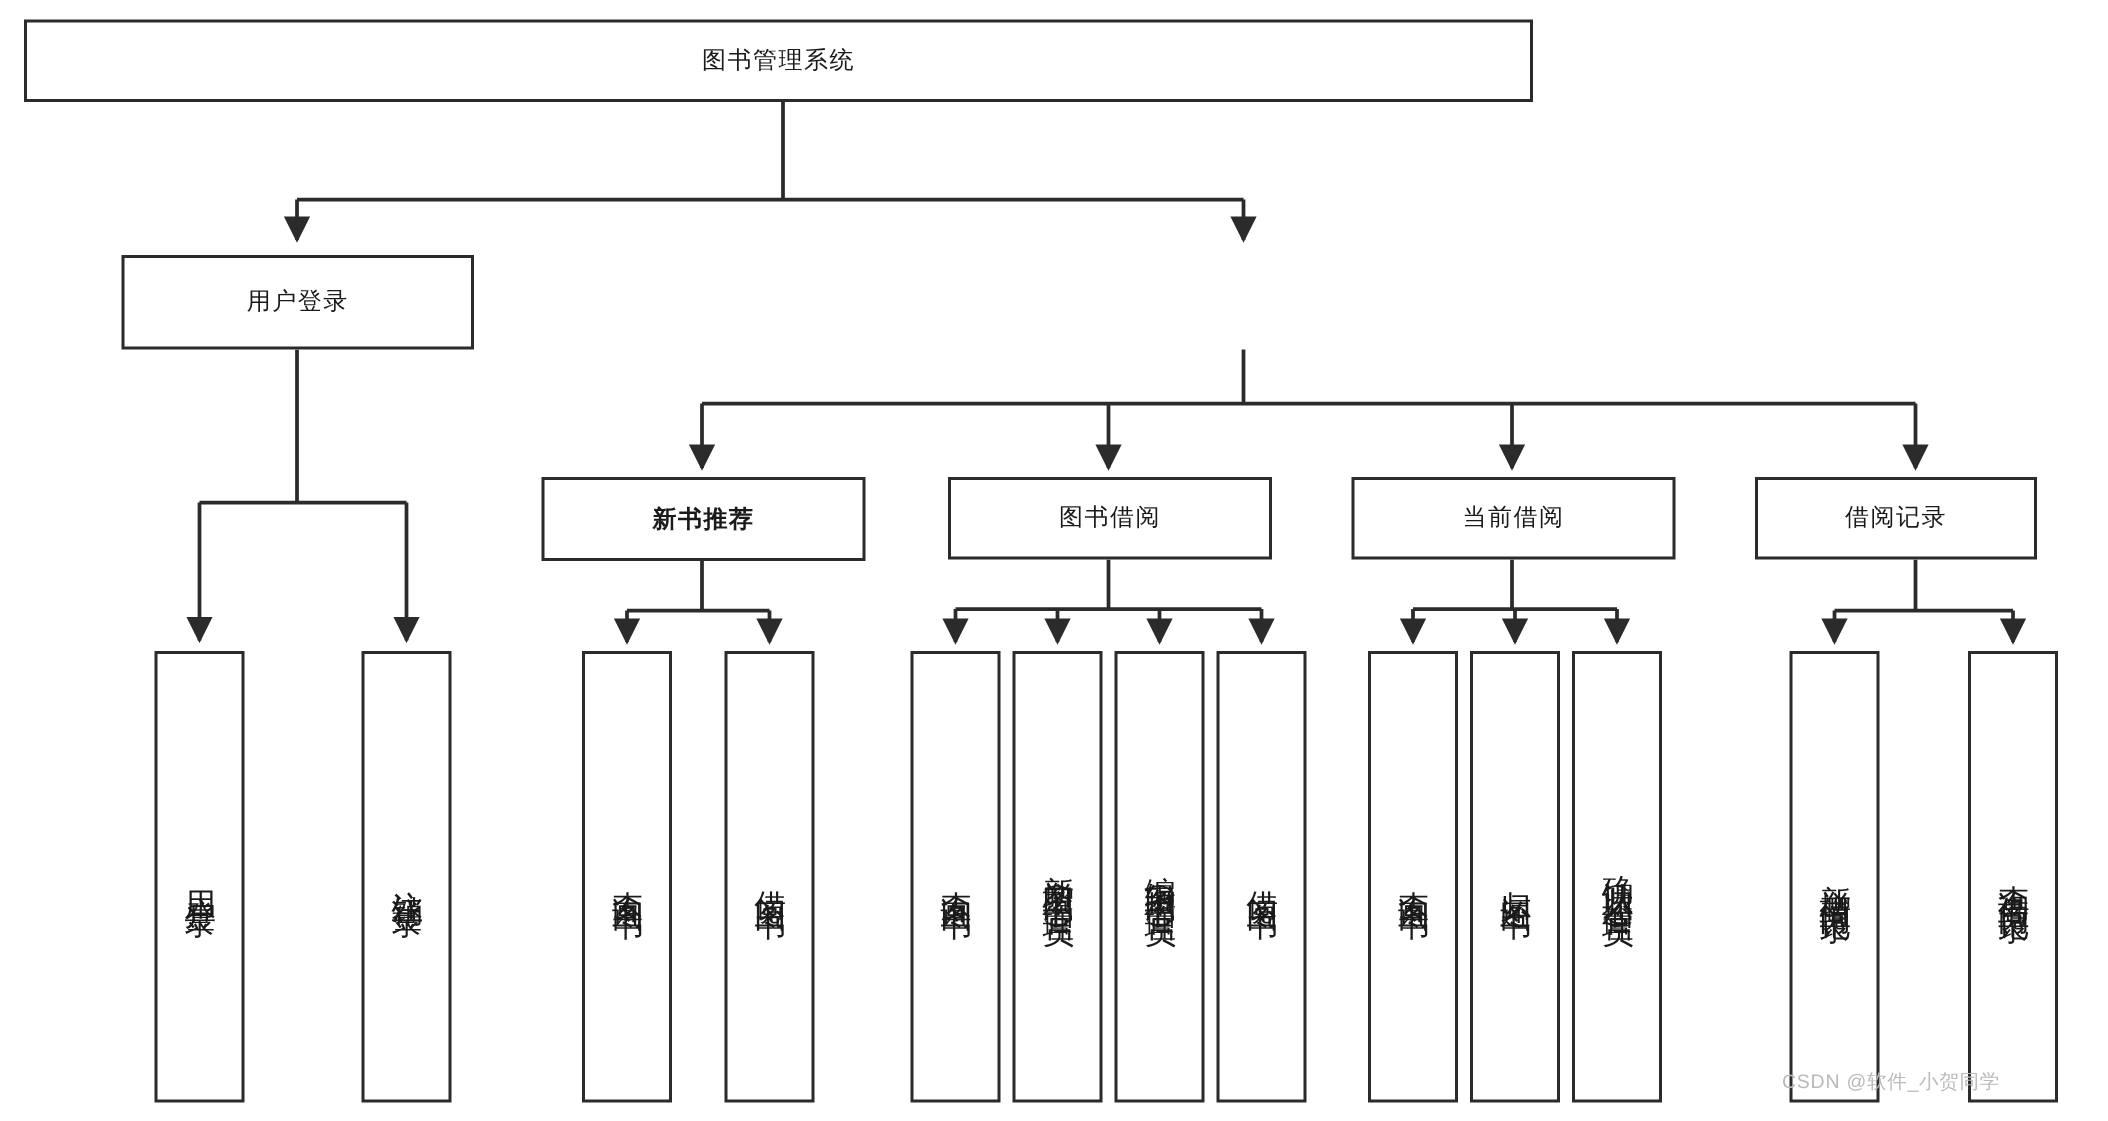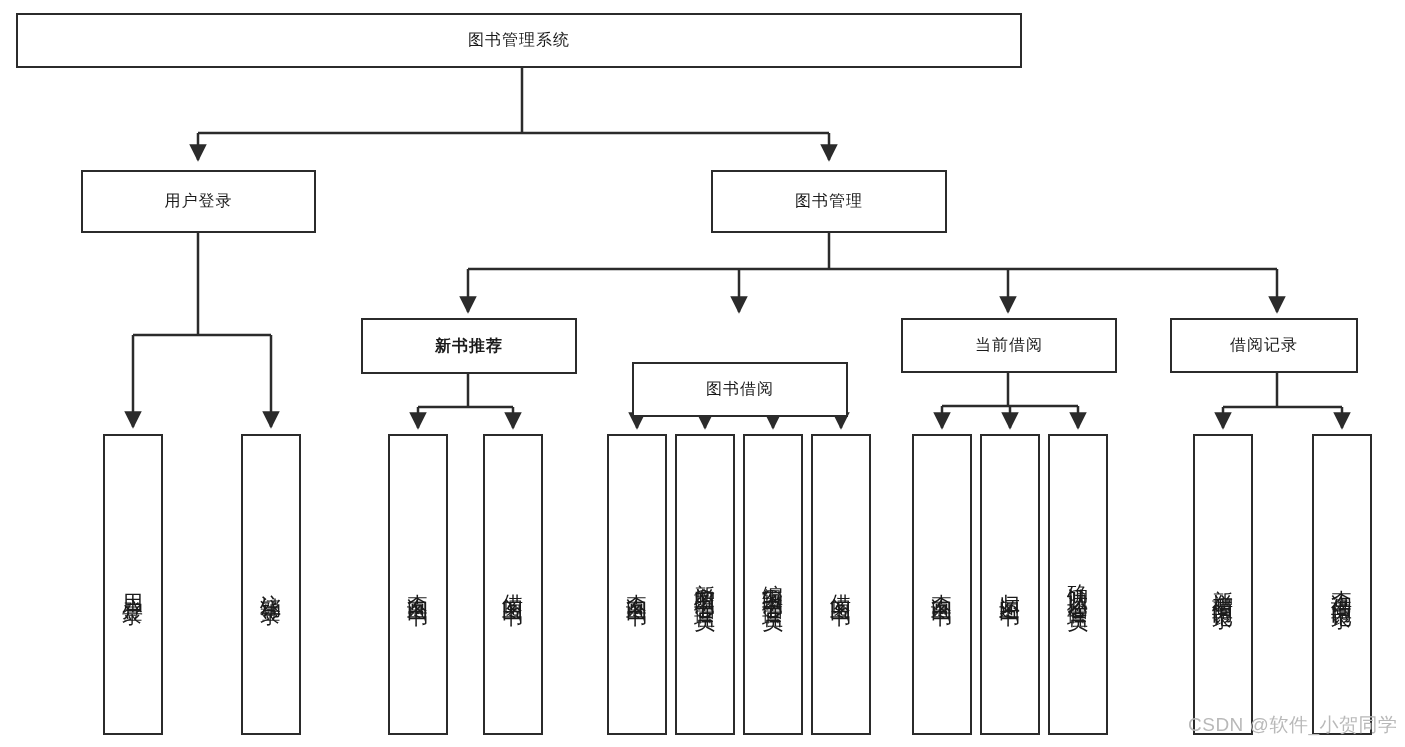--- a/index.html
+++ b/index.html
@@ -49,21 +49,21 @@
     line-height: 1;
     white-space: nowrap;
   }
   .node.h .htext {
     white-space: nowrap;
   }
   .watermark {
     position: absolute;
     left: 1188px;
     top: 712px;
-    font-size: 19px;
+    font-size: 13px;
     color: #b9b9b9;
     white-space: nowrap;
     letter-spacing: 0.5px;
   }
 </style>
 </head>
 <body>
 
 <div id="canvas">
 
@@ -117,28 +117,25 @@
     </g>
   </svg>
 
   <div class="node h" style="left:16px; top:13px; width:1006px; height:55px;">
     <span class="htext">图书管理系统</span>
   </div>
 
   <div class="node h" style="left:81px; top:170px; width:235px; height:63px;">
     <span class="htext">用户登录</span>
   </div>
-  <div class="node h" style="left:711px; top:170px; width:236px; height:63px;">
-    <span class="htext">图书管理</span>
-  </div>
 
   <div class="node h" style="left:361px; top:318px; width:216px; height:56px;font-weight:bold;">
     <span class="htext">新书推荐</span>
   </div>
-  <div class="node h" style="left:632px; top:318px; width:216px; height:55px;margin-top:44px;">
+  <div class="node h" style="left:632px; top:318px; width:216px; height:55px;">
     <span class="htext">图书借阅</span>
   </div>
   <div class="node h" style="left:901px; top:318px; width:216px; height:55px;">
     <span class="htext">当前借阅</span>
   </div>
   <div class="node h" style="left:1170px; top:318px; width:188px; height:55px;">
     <span class="htext">借阅记录</span>
   </div>
 
   <div class="node v" style="left:103px; top:434px; width:60px; height:301px;">

